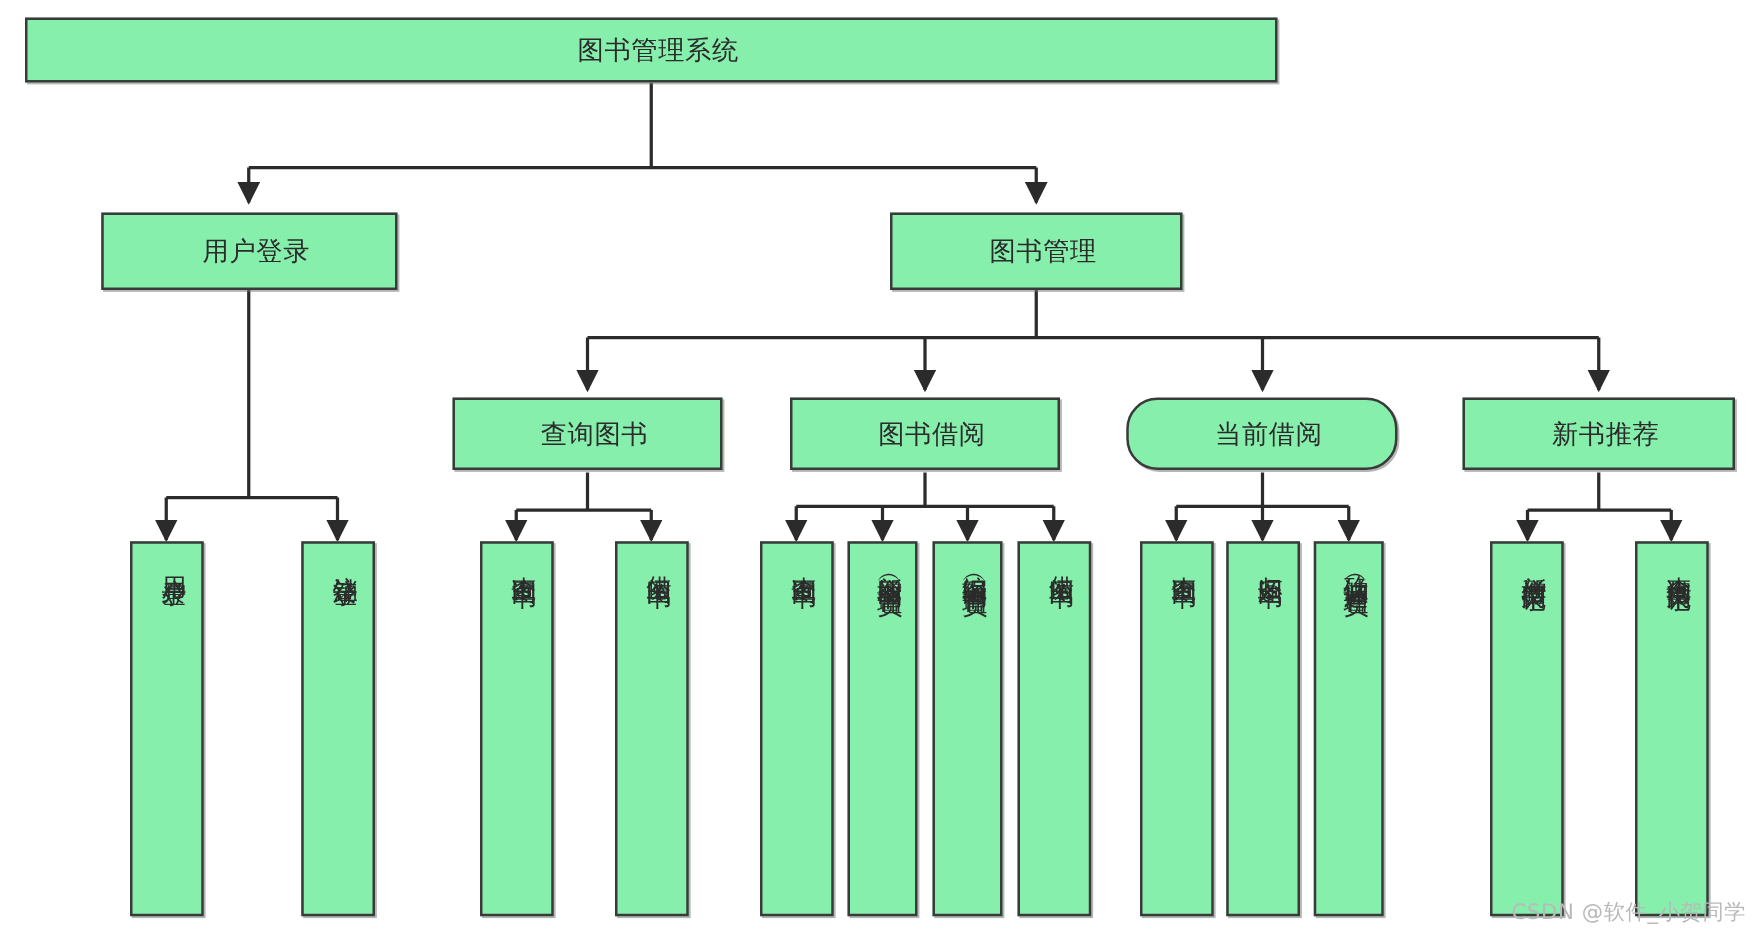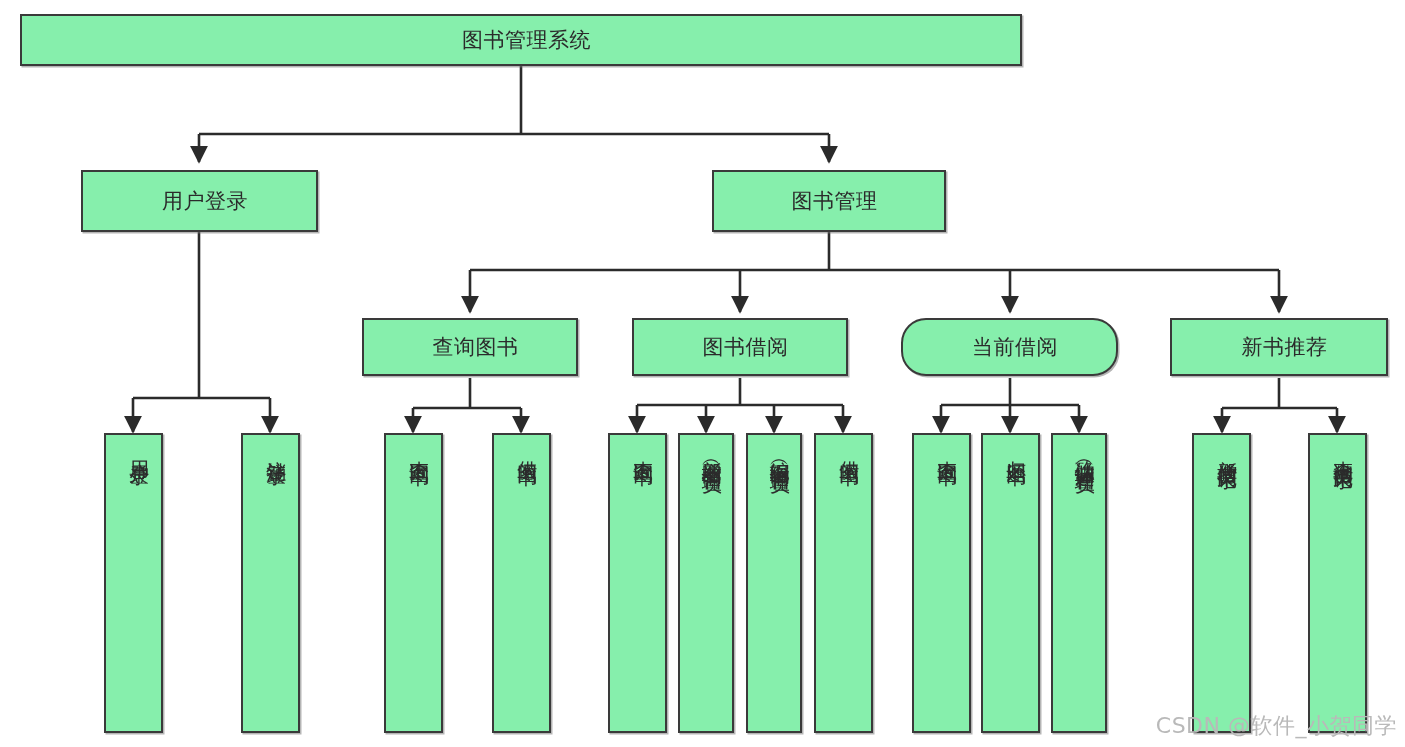--- a/index.html
+++ b/index.html
@@ -52,21 +52,21 @@
     text-orientation: upright;
     font-size: 20px;
     line-height: 1.18;
     letter-spacing: 2px;
     white-space: nowrap;
   }
   #watermark {
     position: absolute;
     right: 8px;
     bottom: 6px;
-    font-size: 22px;
+    font-size: 17px;
     color: #b9b9b9;
     letter-spacing: 0.5px;
     white-space: nowrap;
   }
 </style>
 </head>
 <body>
 
 <div id="canvas">
 

